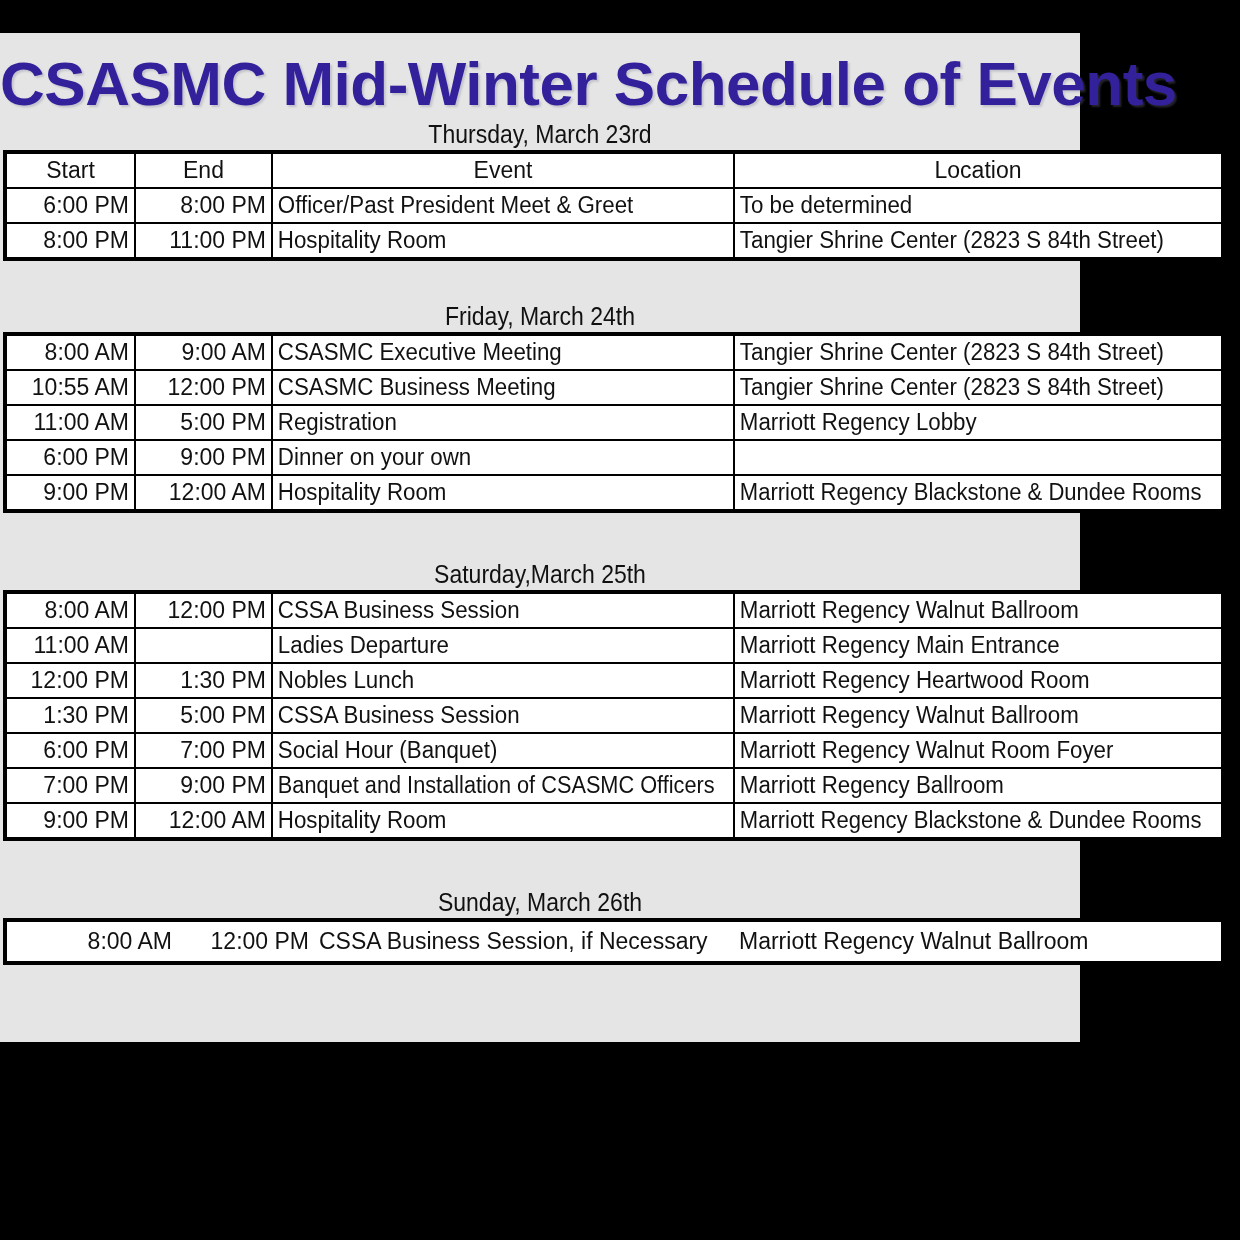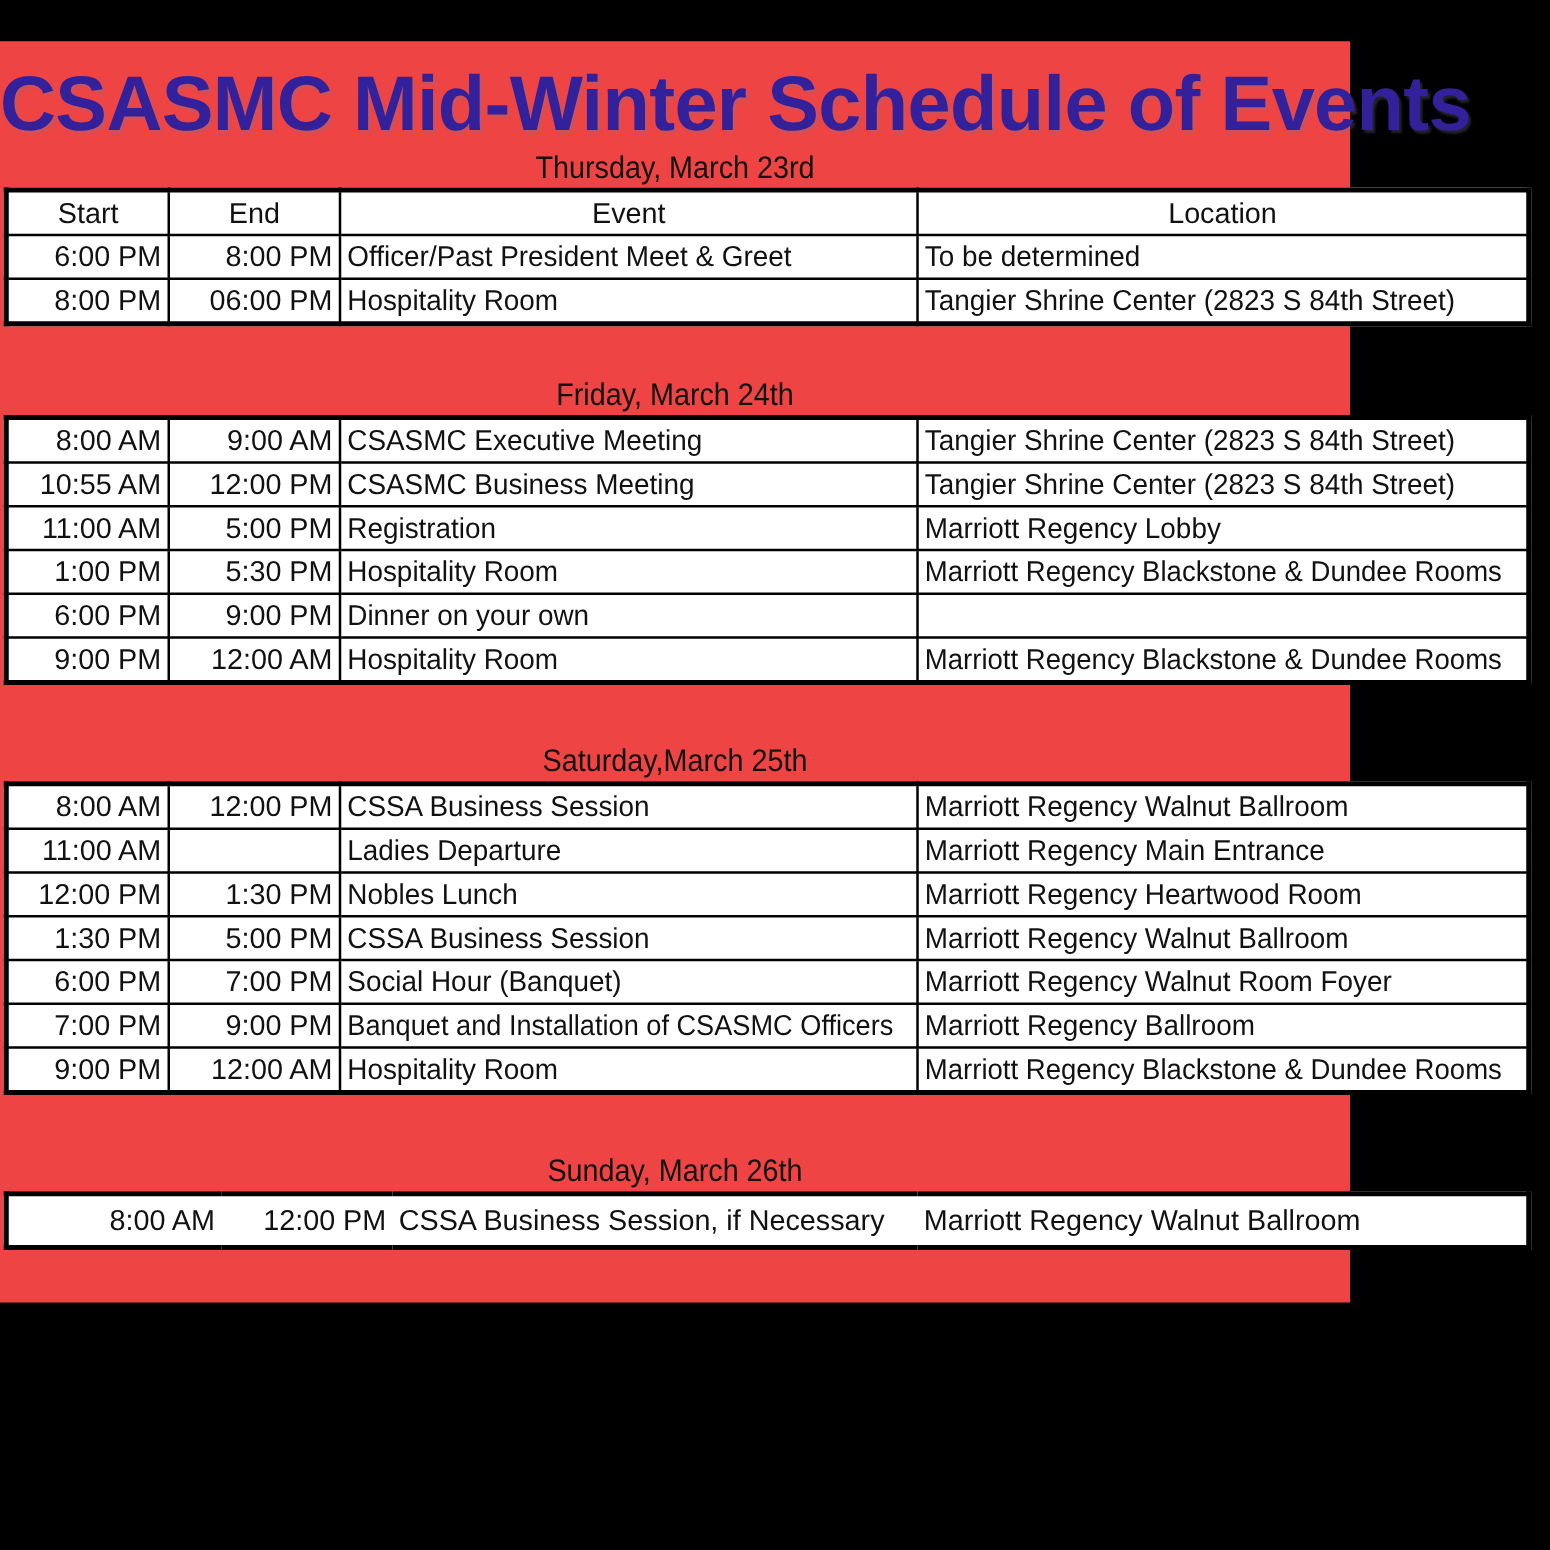--- a/index.html
+++ b/index.html
@@ -17,21 +17,21 @@
   
   .top-bar {
     width: 1240px;
     height: 33px;
     background: #000000;
   }
   .page {
     position: relative;
     width: 1080px;
     height: 1009px;
-    background: #ef4444;
+    background: #e5e5e5;
     box-sizing: border-box;
   }
   .bottom-bar {
     width: 1240px;
     height: 198px;
     background: #000000;
   }
 
   
   .title {
@@ -163,21 +163,21 @@
           </thead>
           <tbody>
             <tr>
               <td class="time">6:00 PM</td>
               <td class="time">8:00 PM</td>
               <td class="text"><span>Officer/Past President Meet &amp; Greet</span></td>
               <td class="text"><span>To be determined</span></td>
             </tr>
             <tr>
               <td class="time">8:00 PM</td>
-              <td class="time">06:00 PM</td>
+              <td class="time">11:00 PM</td>
               <td class="text"><span>Hospitality Room</span></td>
               <td class="text"><span>Tangier Shrine Center  (2823 S 84th Street)</span></td>
             </tr>
           </tbody>
         </table>
       </div>
       <div class="gap-sm"></div>
       <div class="day-heading">Friday, March 24th</div>
       <div class="sched-wrap">
         <table class="sched">
@@ -200,26 +200,20 @@
               <td class="text"><span>CSASMC Business Meeting</span></td>
               <td class="text"><span>Tangier Shrine Center  (2823 S 84th Street)</span></td>
             </tr>
             <tr>
               <td class="time">11:00 AM</td>
               <td class="time">5:00 PM</td>
               <td class="text"><span>Registration</span></td>
               <td class="text"><span>Marriott Regency Lobby</span></td>
             </tr>
             <tr>
-              <td class="time">1:00 PM</td>
-              <td class="time">5:30 PM</td>
-              <td class="text"><span>Hospitality Room</span></td>
-              <td class="text"><span style="transform: scaleX(0.987552);">Marriott Regency Blackstone &amp; Dundee Rooms</span></td>
-            </tr>
-            <tr>
               <td class="time">6:00 PM</td>
               <td class="time">9:00 PM</td>
               <td class="text"><span>Dinner on your own</span></td>
               <td class="text"><span></span></td>
             </tr>
             <tr>
               <td class="time">9:00 PM</td>
               <td class="time">12:00 AM</td>
               <td class="text"><span>Hospitality Room</span></td>
               <td class="text"><span style="transform: scaleX(0.987552);">Marriott Regency Blackstone &amp; Dundee Rooms</span></td>

